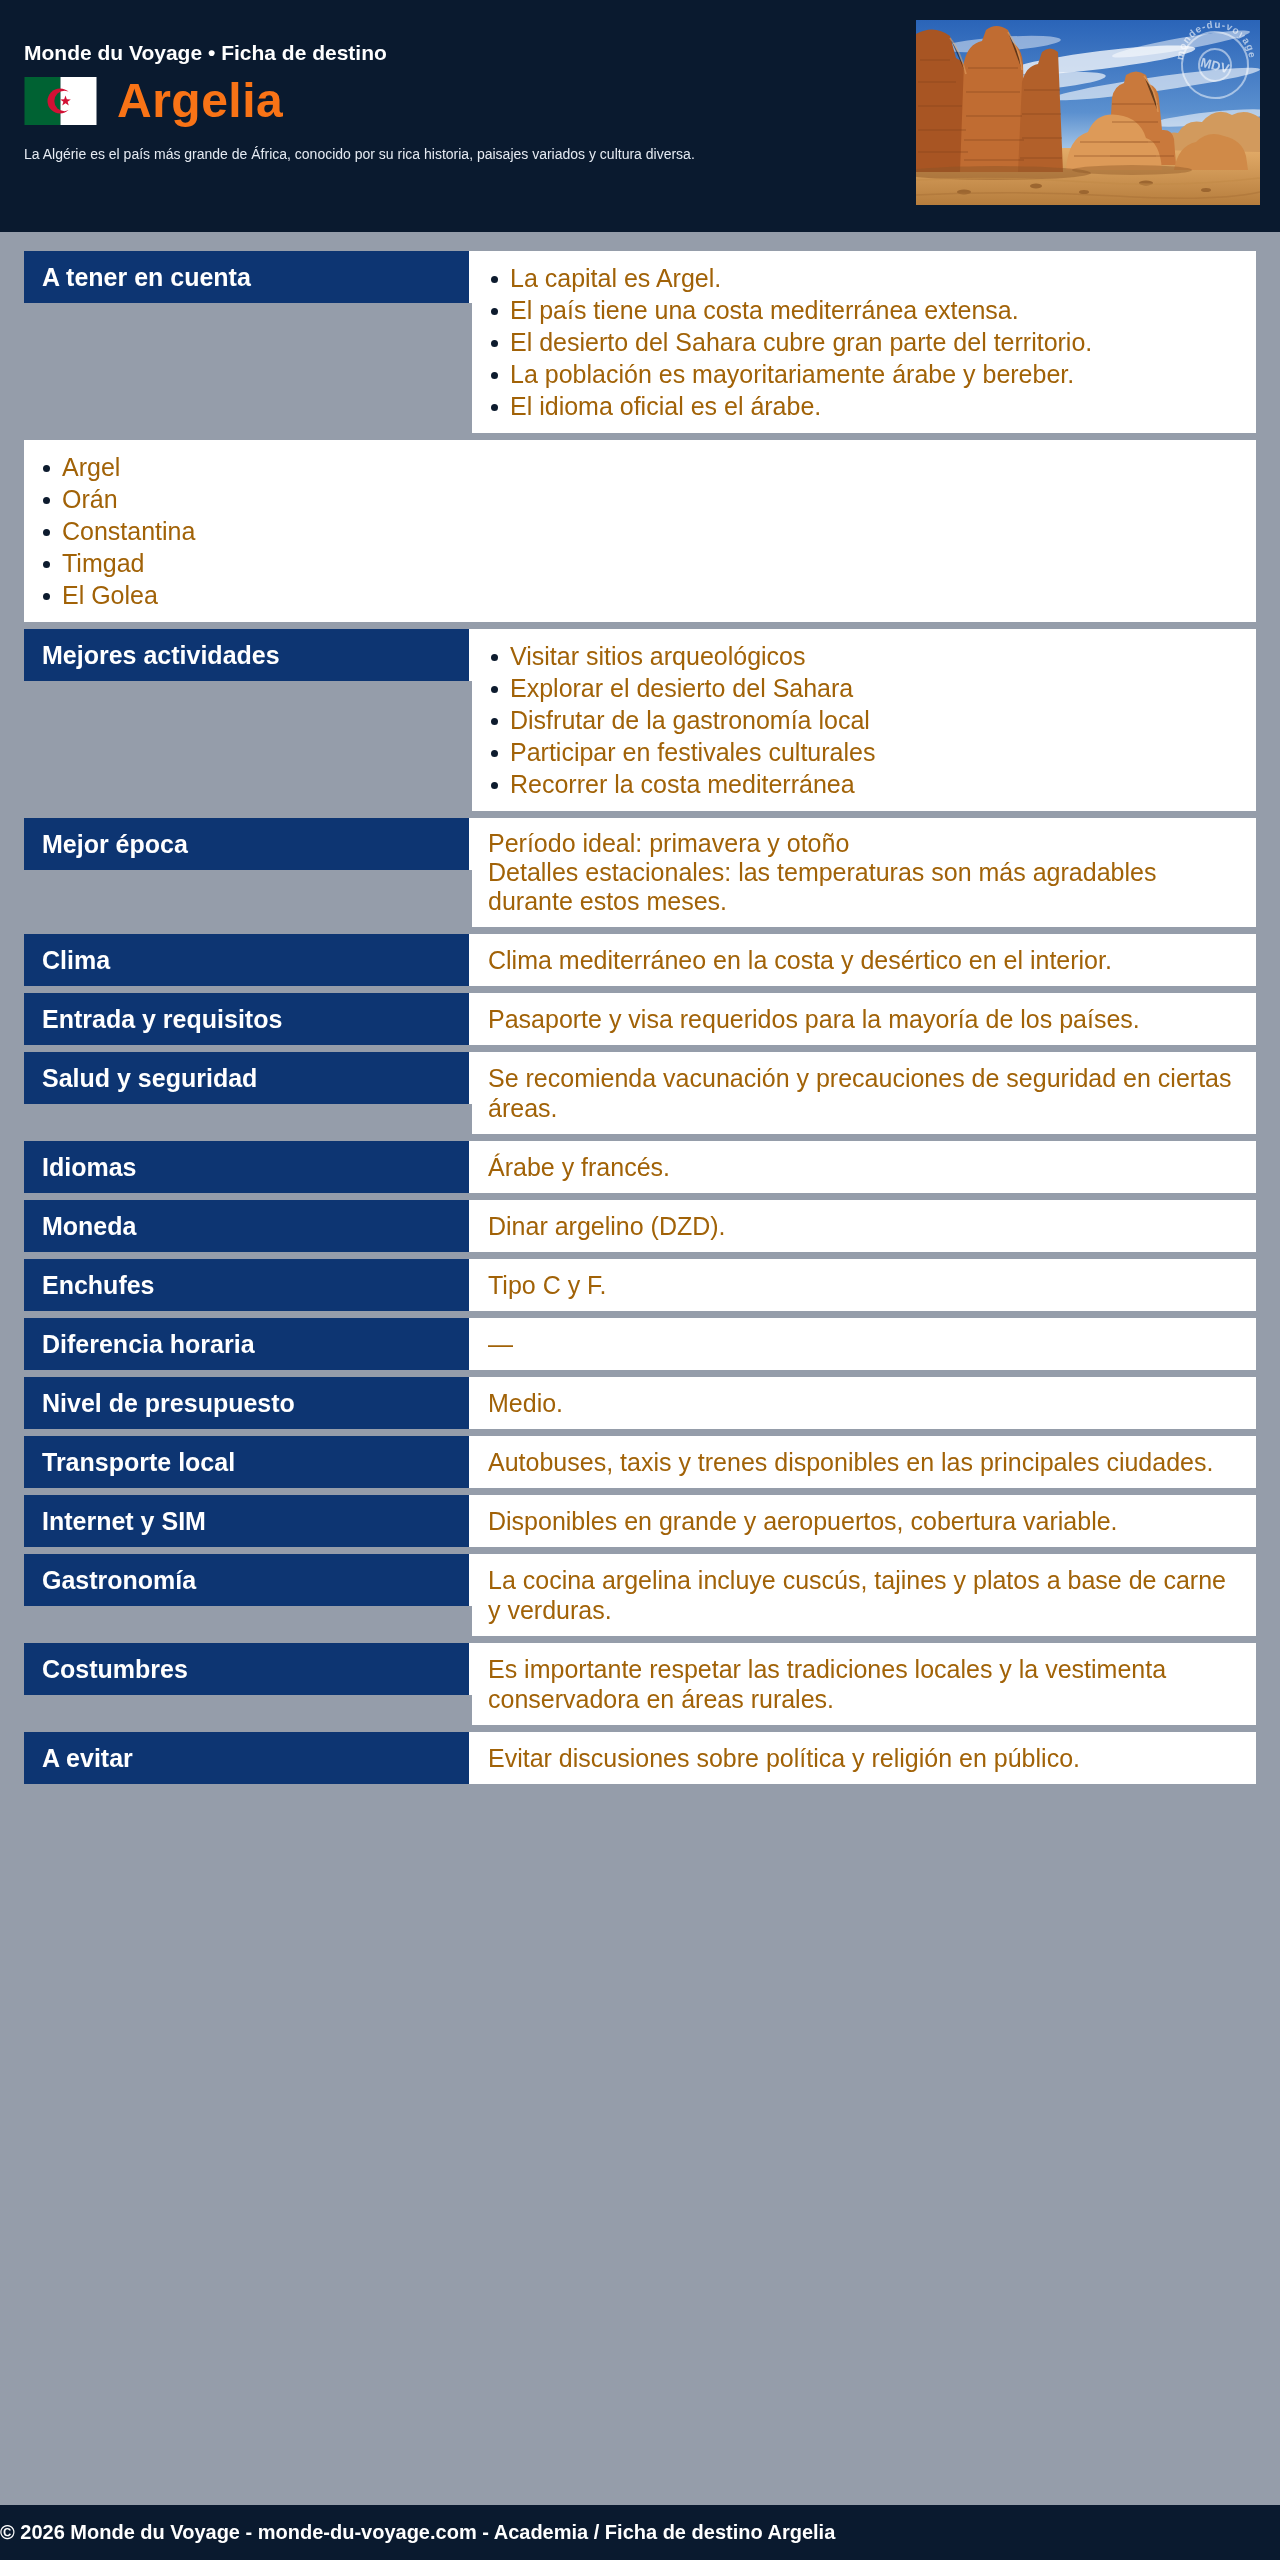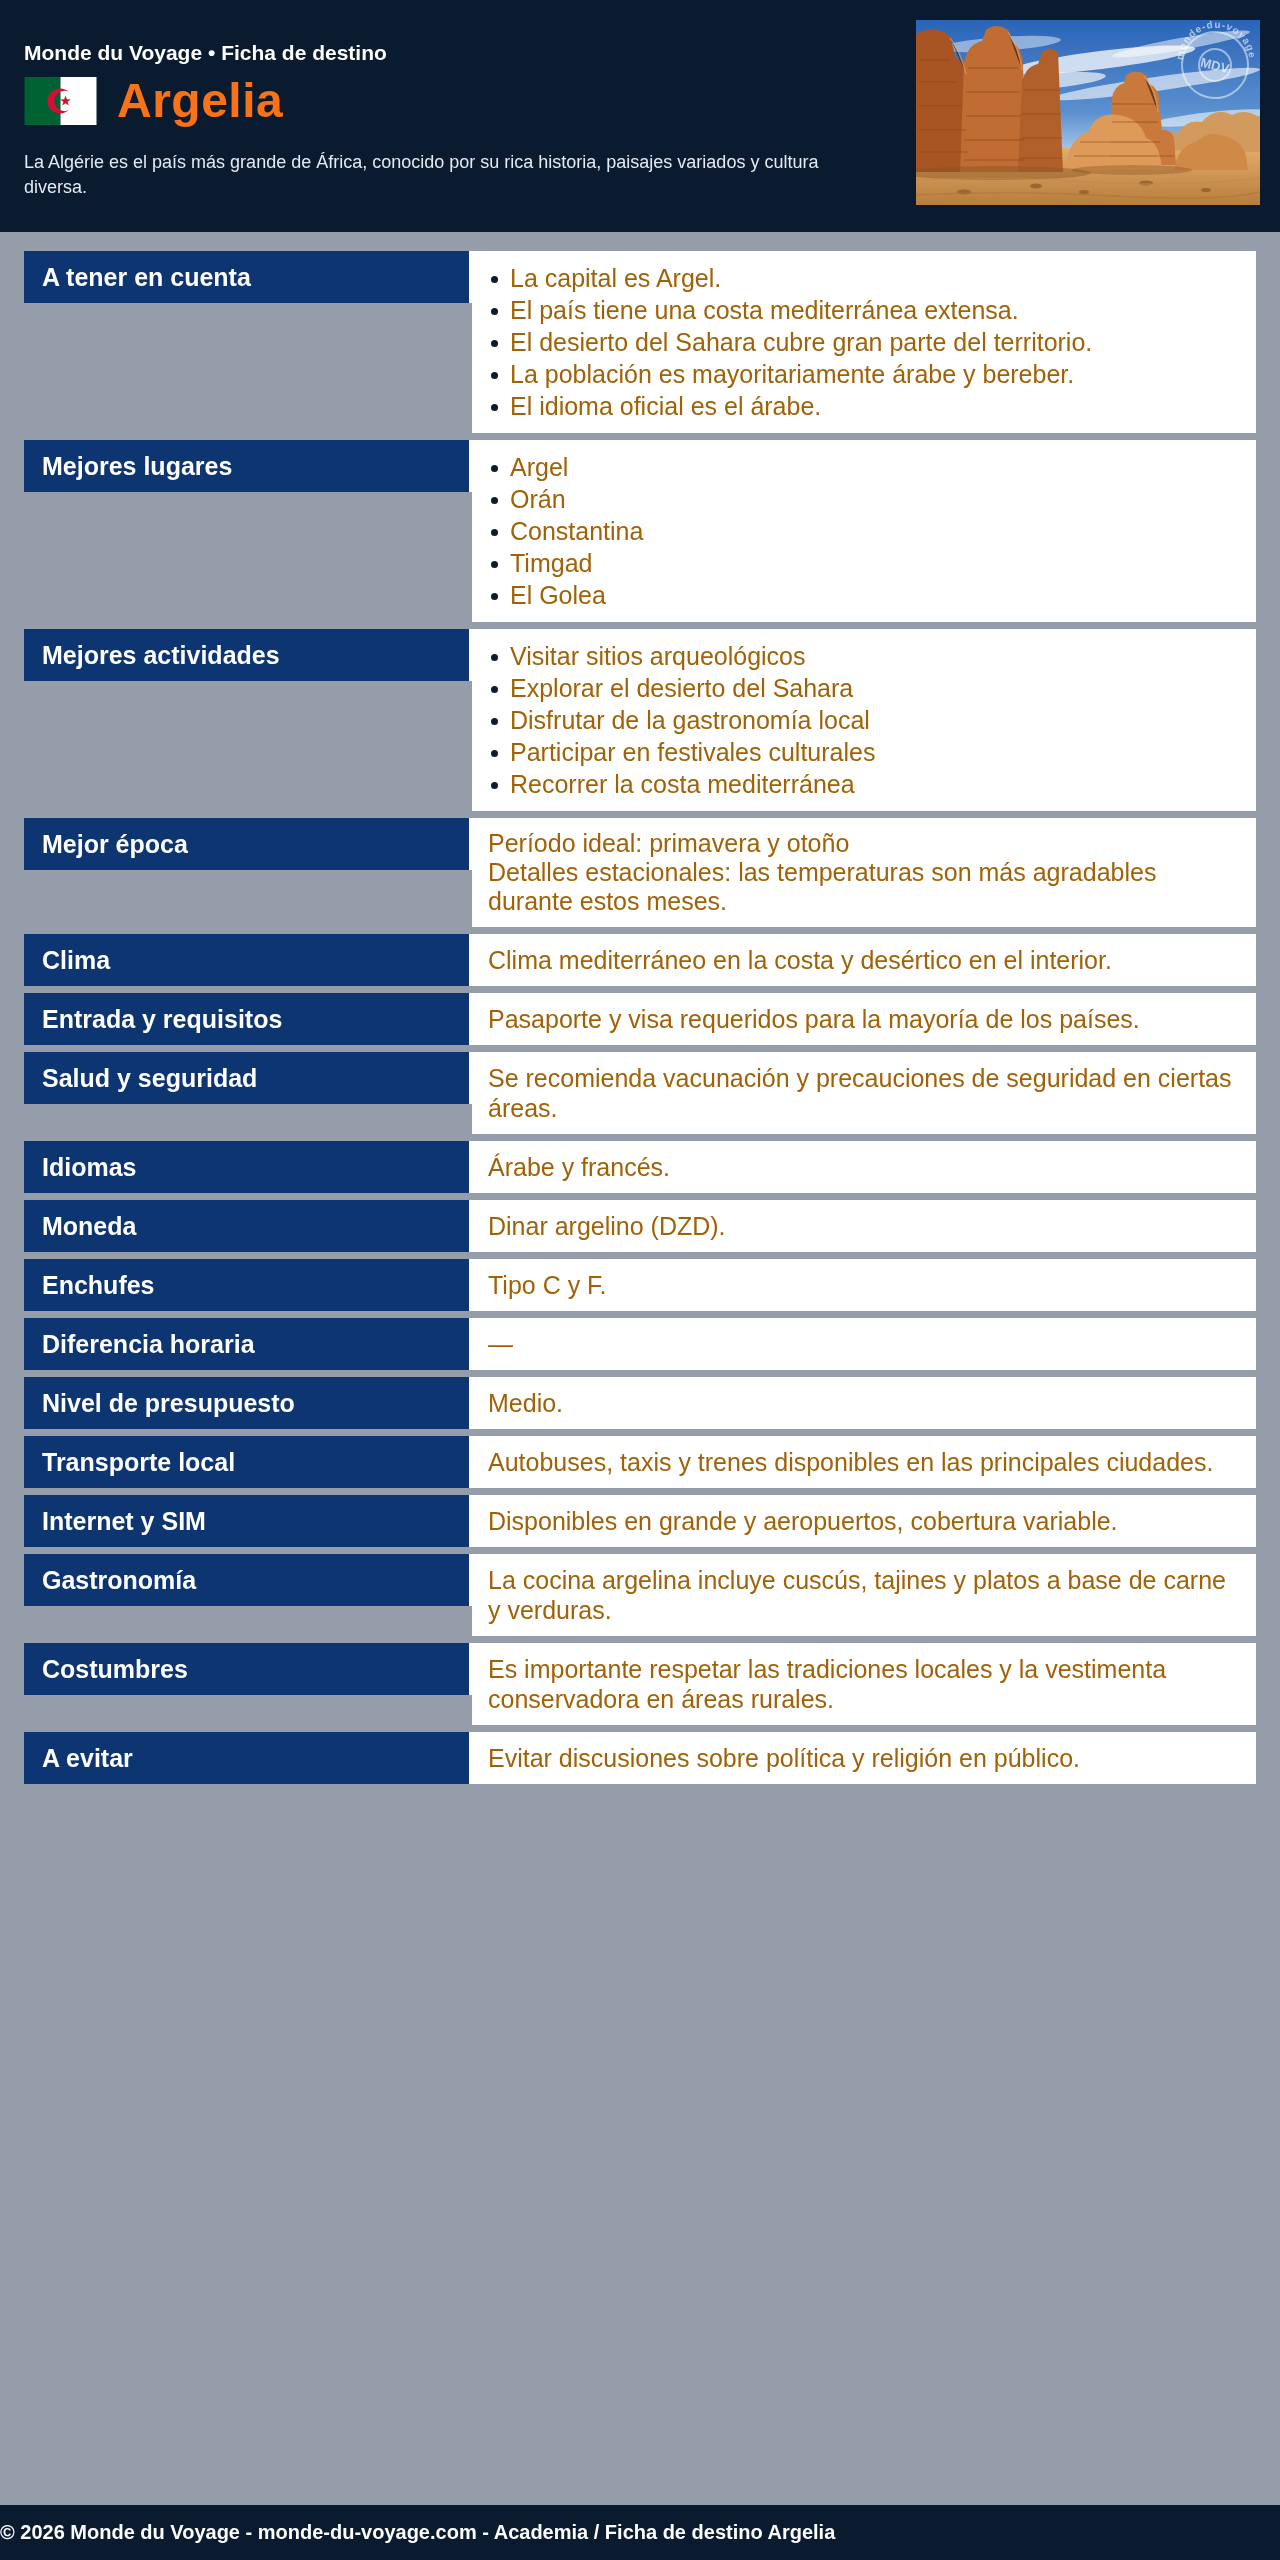--- a/index.html
+++ b/index.html
@@ -25,23 +25,23 @@
   .title-row{
     display:flex;align-items:center;margin-top:12px;height:48px;
   }
   .flag{width:73px;height:48px;flex:0 0 73px;display:block;}
   .page-title{
     margin:0 0 0 20px;
     font-size:48px;font-weight:bold;line-height:48px;letter-spacing:0.5px;
     color:#f97316;
   }
   .header-desc{
-    margin-top:25px;
+    margin-top:17px;
     max-width:830px;
-    font-size:18px;line-height:25px;
+    font-size:14px;line-height:25px;
     color:#e5eaf2;
   }
   .photo{
     position:absolute;top:20px;right:20px;
     width:344px;height:185px;display:block;
   }
   
   .content{flex:1 1 auto;box-sizing:border-box;padding:19px 24px 0 24px;}
   .info-table{display:flex;flex-direction:column;}
   .row{display:flex;align-items:flex-start;margin-bottom:7px;}
@@ -170,21 +170,20 @@
           <ul>
             <li>La capital es Argel.</li>
             <li>El país tiene una costa mediterránea extensa.</li>
             <li>El desierto del Sahara cubre gran parte del territorio.</li>
             <li>La población es mayoritariamente árabe y bereber.</li>
             <li>El idioma oficial es el árabe.</li>
           </ul>
         </div>
       </div>
       <div class="row">
-        <div class="cell-label">Mejores lugares</div>
         <div class="cell-content">
           <ul>
             <li>Argel</li>
             <li>Orán</li>
             <li>Constantina</li>
             <li>Timgad</li>
             <li>El Golea</li>
           </ul>
         </div>
       </div>

